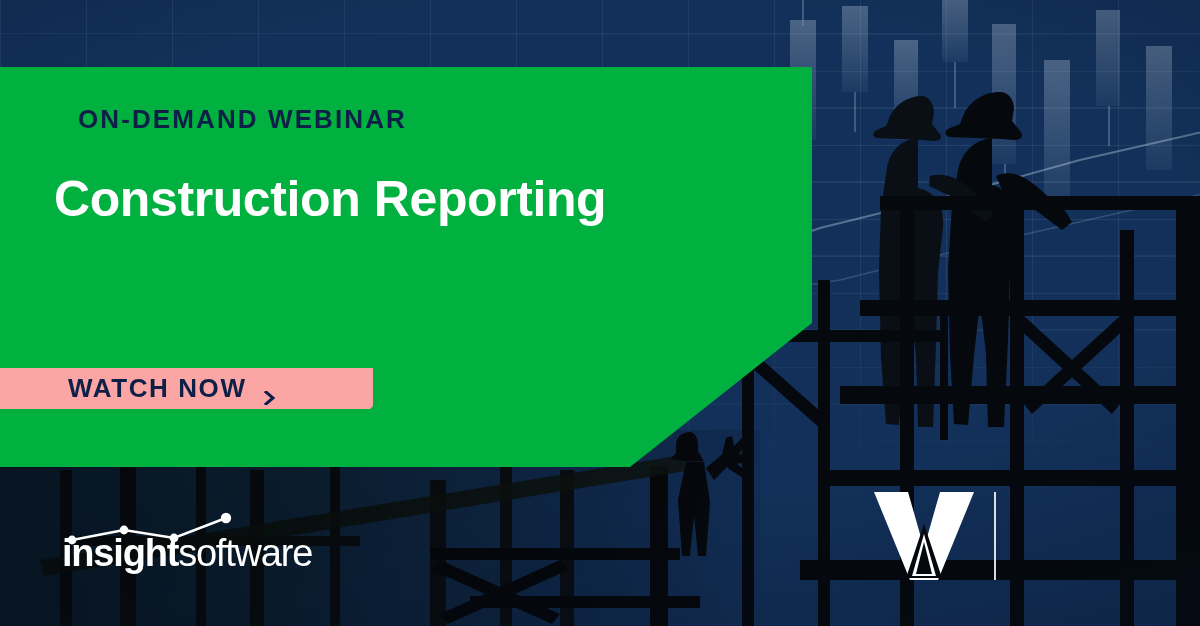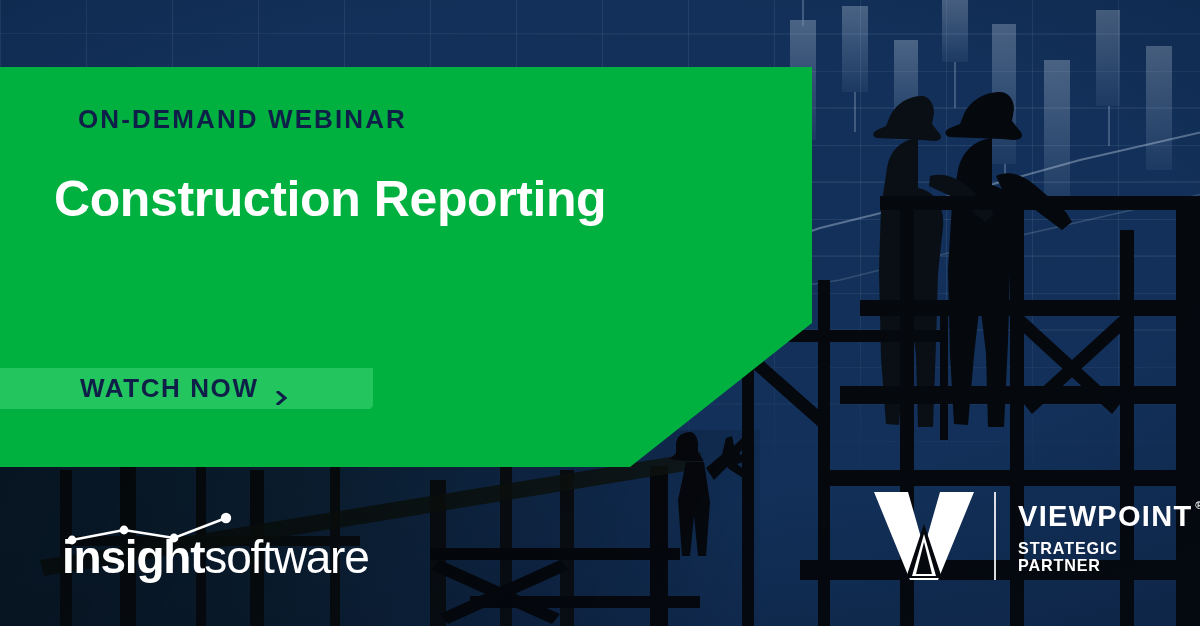--- a/index.html
+++ b/index.html
@@ -67,35 +67,35 @@
   }
   .headline{
     position:absolute;left:54px;top:170px;width:760px;
     color:#ffffff;font-size:50px;font-weight:700;line-height:1.16;letter-spacing:-.4px;
   }
   .headline .l2{display:block;}
 
   
   .cta{
     position:absolute;left:0;top:368px;width:373px;height:41px;
-    background:#22c55e;
+    background:#fca5a5;
     clip-path:polygon(0 0, 373px 0, 373px 38px, 353px 58px, 0 58px);
-    display:flex;align-items:center;padding-left:12px;
+    display:flex;align-items:center;
   }
   .cta-label{
     color:#0f2048;font-size:26px;font-weight:700;letter-spacing:1.6px;
     margin-left:68px;display:flex;align-items:center;gap:16px;
   }
   .cta-chevron{display:inline-block;width:14px;height:14px;position:relative;top:-1px;}
 
   
   .is-logo{position:absolute;left:62px;top:512px;width:330px;height:80px;color:#fff;}
   .is-spark{position:absolute;left:4px;top:0;width:200px;height:34px;}
   .is-word{
-    position:absolute;left:0;top:22px;font-size:46px;line-height:1;white-space:nowrap;
+    position:absolute;left:0;top:22px;font-size:38px;line-height:1;white-space:nowrap;
     letter-spacing:-1.2px;
   }
   .is-word .a{font-weight:600;}
   .is-word .b{font-weight:300;}
 
   
   .vp{position:absolute;left:872px;top:490px;width:268px;height:92px;color:#fff;}
   .vp-mark{position:absolute;left:0;top:0;width:104px;height:92px;}
   .vp-rule{position:absolute;left:122px;top:2px;width:2px;height:88px;background:rgba(255,255,255,.85);}
   .vp-text{position:absolute;left:146px;top:12px;}
@@ -227,22 +227,15 @@
   </div>
 
   <div class="vp">
     <svg class="vp-mark" viewBox="0 0 104 92">
       <path fill="#ffffff" d="M2 2 L36 2 L52 58 L68 2 L102 2 L66 90 L38 90 Z"></path>
       <path fill="#05080d" d="M52 34 L70 88 L34 88 Z"></path>
       <path fill="#ffffff" d="M52 44 L64 86 L40 86 Z"></path>
       <path fill="#05080d" d="M52 52 L60 84 L44 84 Z"></path>
     </svg>
     <div class="vp-rule"></div>
-    <div class="vp-text">
-      <div class="vp-name">
-        <span>VIEWPOINT</span>
-        <span class="vp-tm">®</span>
-      </div>
-      <div class="vp-sub">STRATEGIC PARTNER</div>
-    </div>
   </div>
 
 </div>
 
 </body></html>

